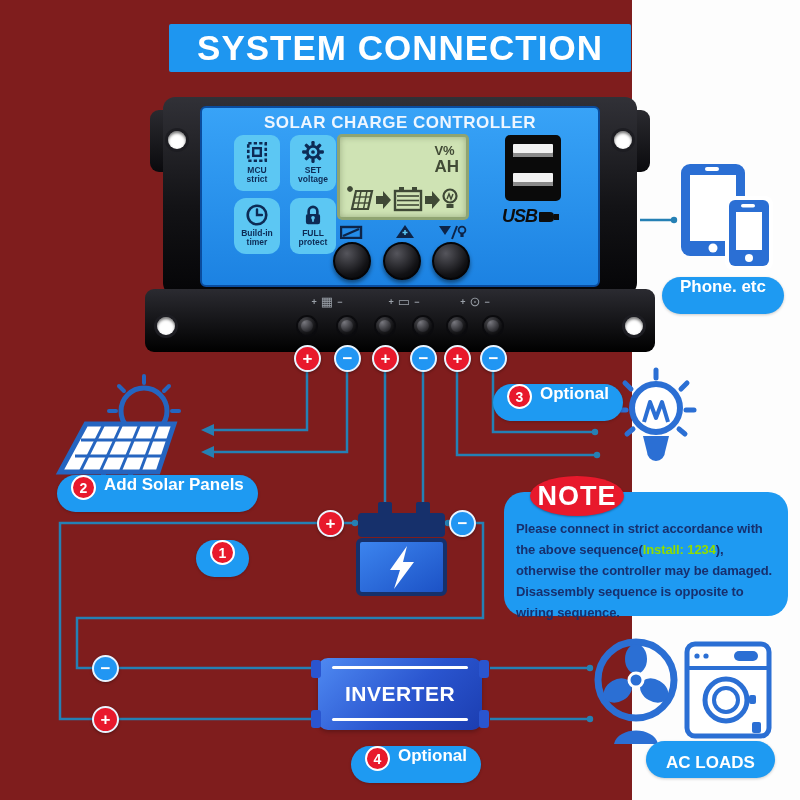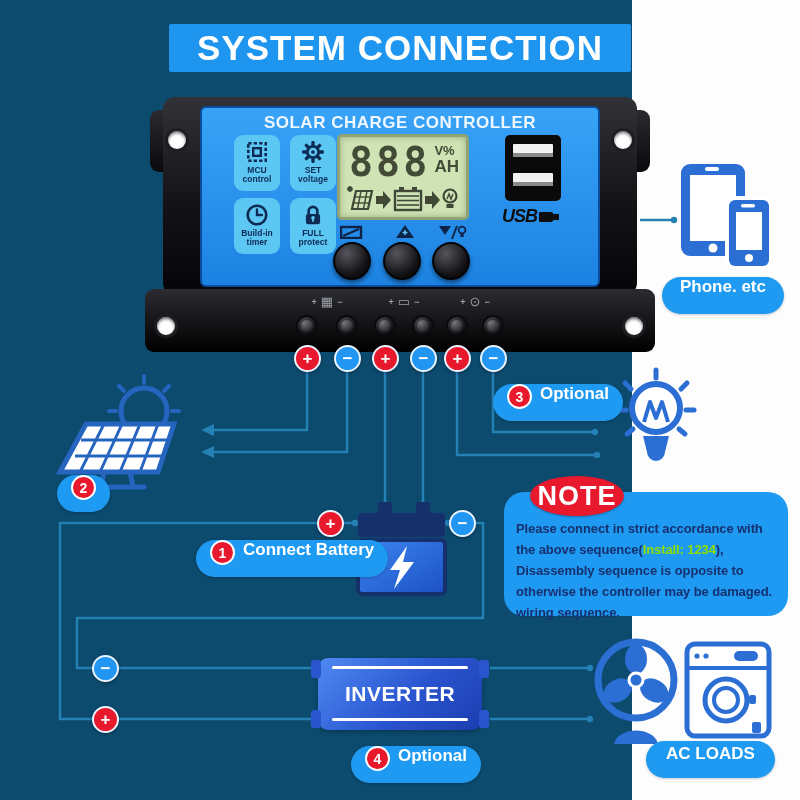--- a/index.html
+++ b/index.html
@@ -1,17 +1,17 @@
 <!DOCTYPE html>
 <html><head>
 <meta charset="utf-8">
 <style>
   html,body{margin:0;padding:0;}
   body{width:800px;height:800px;background:#fdfdfd;font-family:"Liberation Sans",sans-serif;overflow:hidden;}
-  #canvas{position:relative;width:632px;height:800px;background:#0c4a6e;}
+  #canvas{position:relative;width:632px;height:800px;background:#7f1d1d;}
 
   
   .banner{position:absolute;left:169px;top:24px;width:462px;height:48px;background:#1e96f0;
           display:flex;align-items:center;justify-content:center;border-radius:2px;}
   .banner span{color:#fff;font-weight:bold;font-size:35px;letter-spacing:1px;}
 
   
   .ear{position:absolute;width:56px;height:62px;background:linear-gradient(180deg,#2a2a2f,#0a0a0d);border-radius:9px;}
   .hole{position:absolute;width:18px;height:18px;border-radius:50%;background:#fff;
         box-shadow:inset 0 2px 3px rgba(0,0,0,.55),0 0 0 3px #1d1d22;}
@@ -139,61 +139,60 @@
 
   <div class="panel">
     <div class="ctrl-title">SOLAR CHARGE CONTROLLER</div>
 
     <div class="feature" style="left:32px;top:27px;">
       <svg width="24" height="24" viewBox="0 0 22 22">
         <rect x="3" y="3" width="16" height="16" fill="none" stroke="#0d2b55" stroke-width="2.4" stroke-dasharray="3 2"></rect>
         <rect x="7.5" y="7.5" width="7" height="7" fill="none" stroke="#0d2b55" stroke-width="2.2"></rect>
       </svg>
       <div class="flabel">MCU
-control</div>
+strict</div>
     </div>
     <div class="feature" style="left:88px;top:27px;">
       <svg width="24" height="24" viewBox="0 0 22 22">
         <g fill="#0d2b55">
           <rect x="9.5" y="1" width="3" height="4.5" rx="1"></rect>
           <rect x="9.5" y="16.5" width="3" height="4.5" rx="1"></rect>
           <rect x="1" y="9.5" width="4.5" height="3" rx="1"></rect>
           <rect x="16.5" y="9.5" width="4.5" height="3" rx="1"></rect>
           <rect x="9.5" y="1" width="3" height="4.5" rx="1" transform="rotate(45 11 11)"></rect>
           <rect x="9.5" y="16.5" width="3" height="4.5" rx="1" transform="rotate(45 11 11)"></rect>
           <rect x="1" y="9.5" width="4.5" height="3" rx="1" transform="rotate(45 11 11)"></rect>
           <rect x="16.5" y="9.5" width="4.5" height="3" rx="1" transform="rotate(45 11 11)"></rect>
           <circle cx="11" cy="11" r="5.2" fill="none" stroke="#0d2b55" stroke-width="2.6"></circle>
           <circle cx="11" cy="11" r="1.7"></circle>
         </g>
       </svg>
       <div class="flabel">SET
 voltage</div>
     </div>
-    <div class="feature" style="left:32px;top:90px;">
+    <div class="feature" style="left:32px;top:90px;border-radius:12px;">
       <svg width="24" height="24" viewBox="0 0 22 22">
         <circle cx="11" cy="11" r="8.5" fill="none" stroke="#0d2b55" stroke-width="2.4"></circle>
         <path d="M11,6 V11 H15.5" fill="none" stroke="#0d2b55" stroke-width="2.2" stroke-linecap="round"></path>
       </svg>
       <div class="flabel">Build-in
 timer</div>
     </div>
     <div class="feature" style="left:88px;top:90px;">
       <svg width="24" height="24" viewBox="0 0 22 22">
         <path d="M7,10 V7.5 a4,4 0 0 1 8,0 V10" fill="none" stroke="#0d2b55" stroke-width="2.4"></path>
         <rect x="4.5" y="10" width="13" height="9.5" rx="2" fill="#0d2b55"></rect>
         <circle cx="11" cy="13.6" r="1.7" fill="#5cc7f3"></circle>
         <rect x="10.2" y="14.4" width="1.6" height="2.8" fill="#5cc7f3"></rect>
       </svg>
       <div class="flabel">FULL
 protect</div>
     </div>
 
     <div class="lcd">
-      <div class="lcd-digits">888</div>
       <div class="lcd-units">
         <span class="u1">V%</span>
         <span class="u2">AH</span>
       </div>
       <div class="lcd-icons">
         <svg width="118" height="32" viewBox="0 0 118 32">
           <g stroke="#3f4936" fill="#3f4936">
             <circle cx="6" cy="8" r="2.4"></circle>
             <polygon points="12,10 28,10 24,28 8,28" fill="none" stroke-width="2.2"></polygon>
             <line x1="10.8" y1="16" x2="26.6" y2="16" stroke-width="1.4"></line>
@@ -341,20 +340,21 @@
       <line x1="76" y1="56" x2="54" y2="104" stroke-width="3"></line>
       <line x1="94" y1="56" x2="74" y2="104" stroke-width="3"></line>
       <line x1="112" y1="56" x2="94" y2="104" stroke-width="3"></line>
       <line x1="58" y1="104" x2="55" y2="118" stroke-width="5"></line>
       <line x1="84" y1="104" x2="87" y2="118" stroke-width="5"></line>
       <line x1="44" y1="119" x2="98" y2="119" stroke-width="5" stroke-linecap="round"></line>
     </g>
   </svg>
   <div class="pill" style="left:57px;top:475px;">
     <span class="stepnum">2</span>
+    <span class="ptext">Add Solar Panels</span>
   </div>
 
   <svg class="icon-abs" style="left:612px;top:366px;" width="88" height="106" viewBox="0 0 88 106">
     <g fill="#2b6fd4">
       <g stroke="#2b6fd4" stroke-width="5" stroke-linecap="round">
         <line x1="44" y1="4" x2="44" y2="12"></line>
         <line x1="13" y1="17" x2="19" y2="23"></line>
           <line x1="75" y1="17" x2="69" y2="23"></line>
         <line x1="6" y1="44" x2="14" y2="44"></line>
           <line x1="82" y1="44" x2="74" y2="44"></line>
@@ -379,29 +379,28 @@
       </linearGradient>
     </defs>
     <rect x="24" y="2" width="14" height="14" rx="2" fill="#16306b"></rect>
     <rect x="62" y="2" width="14" height="14" rx="2" fill="#16306b"></rect>
     <rect x="4" y="13" width="87" height="24" rx="4" fill="#16306b"></rect>
     <rect x="4" y="40" width="87" height="54" rx="4" fill="url(#bgrad)" stroke="#16306b" stroke-width="4"></rect>
     <polygon points="53,46 36,70 46,70 40,89 60,62 49,62" fill="#fff"></polygon>
   </svg>
   <div class="pill" style="left:196px;top:540px;">
     <span class="stepnum">1</span>
-    <span class="ptext">Connect Battery</span>
   </div>
 
   <div class="note-box">
     <div class="note-text">
       <div>Please connect in strict accordance with</div>
       <div><span>the above sequence(</span><span class="hl">Install: 1234</span><span>),</span></div>
+      <div>otherwise the controller may be damaged.</div>
       <div>Disassembly sequence is opposite to</div>
-      <div>otherwise the controller may be damaged.</div>
       <div>wiring sequence.</div>
     </div>
   </div>
   <div class="note-oval">
     <span>NOTE</span>
   </div>
 
   <div class="inverter">
     <div class="tab" style="left:-7px;top:2px;"></div>
     <div class="tab" style="left:-7px;bottom:2px;"></div>
@@ -433,17 +432,17 @@
       <line x1="5" y1="28" x2="87" y2="28" stroke-width="4"></line>
       <circle cx="15" cy="16" r="2.6" fill="#2b6fd4" stroke="none"></circle>
       <circle cx="24" cy="16" r="2.6" fill="#2b6fd4" stroke="none"></circle>
       <rect x="52" y="11" width="24" height="10" rx="5" fill="#2b6fd4" stroke="none"></rect>
       <circle cx="44" cy="60" r="21" stroke-width="5"></circle>
       <circle cx="44" cy="60" r="12" stroke-width="4"></circle>
       <rect x="67" y="55" width="7" height="9" rx="2" fill="#2b6fd4" stroke="none"></rect>
       <rect x="70" y="82" width="9" height="11" rx="2" fill="#2b6fd4" stroke="none"></rect>
     </g>
   </svg>
-  <div class="pill" style="left:646px;top:741px;padding:3px 20px;">
+  <div class="pill" style="left:646px;top:741px;padding:12px 20px;">
     <span class="ptext">AC LOADS</span>
   </div>
 
 </div>
 
 </body></html>

